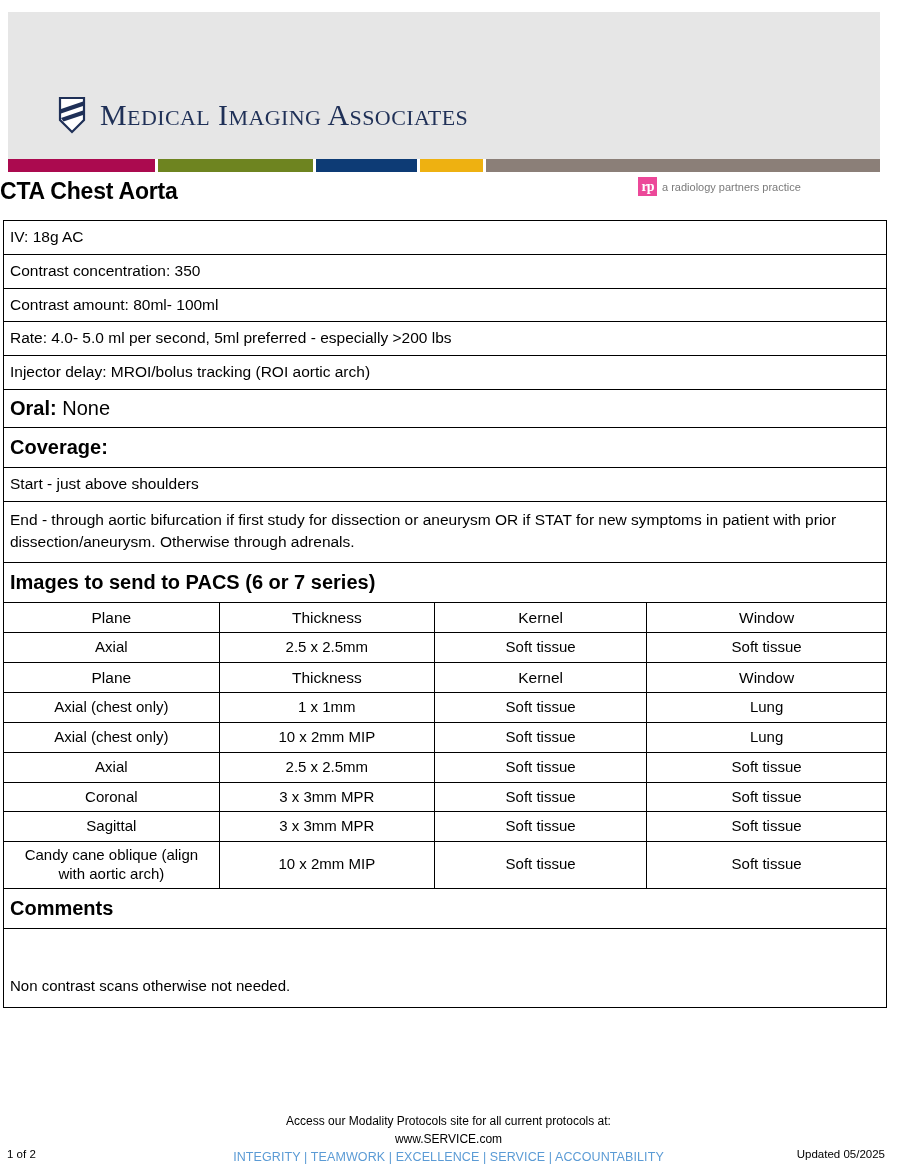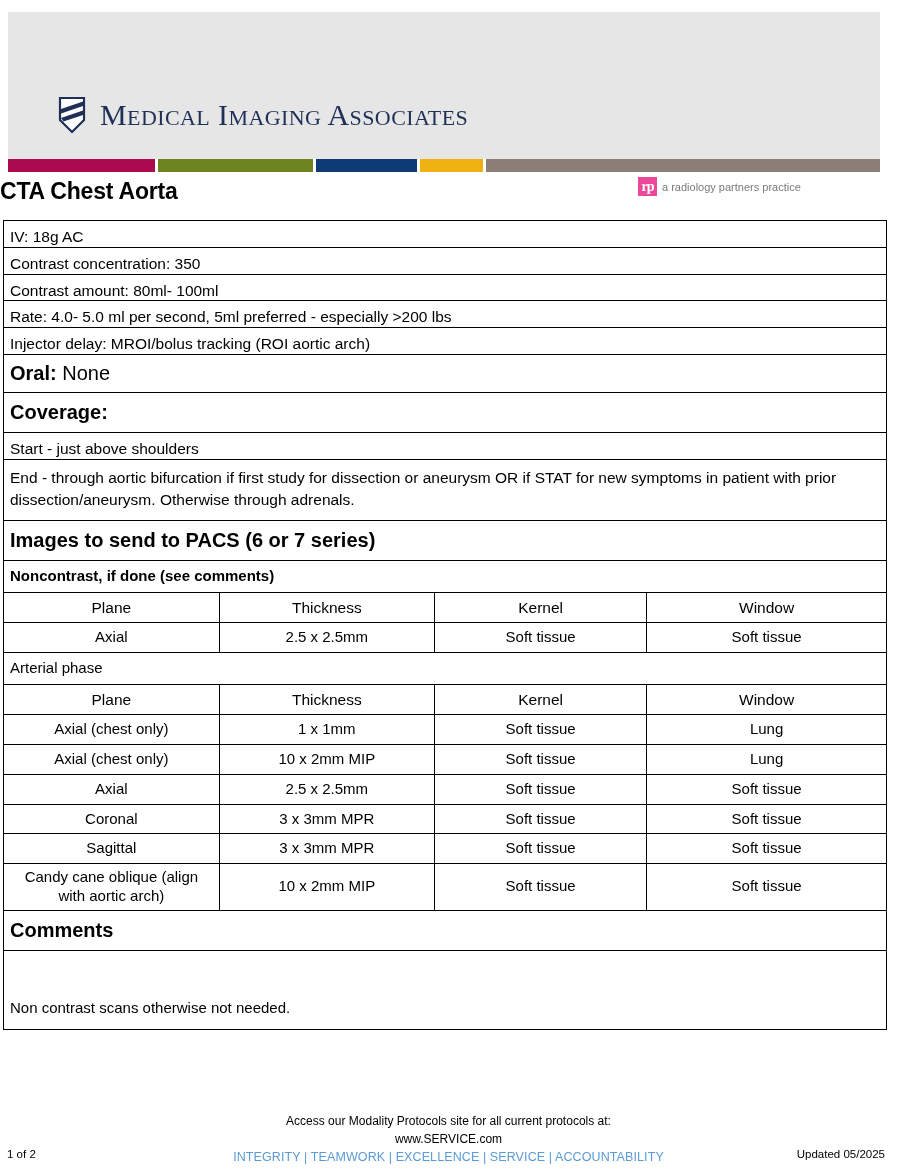--- a/index.html
+++ b/index.html
@@ -113,21 +113,21 @@
     box-sizing: border-box;
   }
   .row {
     border-bottom: 1.2px solid #000;
     box-sizing: border-box;
   }
   .row:last-child { border-bottom: none; }
 
   .param-row {
     font-size: 15.5px;
-    padding: 7px 6px 1px 6px;
+    padding: 7px 6px 8px 6px;
     line-height: 1.15;
   }
   .big-row {
     font-size: 20px;
     padding: 6px 6px 7px 6px;
     line-height: 1.2;
   }
   .big-row b { font-weight: bold; }
   .section-head {
     font-size: 20px;
@@ -269,42 +269,40 @@
   <div class="row param-row">Injector delay: MROI/bolus tracking (ROI aortic arch)</div>
 
   <div class="row big-row"><b>Oral:</b> <span>None</span></div>
 
   <div class="row section-head">Coverage:</div>
   <div class="row param-row">Start - just above shoulders</div>
   <div class="row text-row">End - through aortic bifurcation if first study for dissection or aneurysm OR if STAT for new symptoms in patient with prior dissection/aneurysm. Otherwise through adrenals.</div>
 
   <div class="row section-head">Images to send to PACS (6 or 7 series)</div>
 
-  <div class="row sub-label">Noncontrast, if done (see comments)</div>
 
   <div class="row">
     <table class="grid">
       <tbody>
           <tr>
         <th class="c0">Plane</th>
         <th class="c1">Thickness</th>
         <th class="c2">Kernel</th>
         <th class="c3">Window</th>
       </tr>
       <tr>
         <td class="c0">Axial</td>
         <td class="c1">2.5 x 2.5mm</td>
         <td class="c2">Soft tissue</td>
         <td class="c3">Soft tissue</td>
       </tr>
     </tbody>
       </table>
   </div>
 
-  <div class="row sub-label-plain">Arterial phase</div>
 
   <div class="row">
     <table class="grid">
       <tbody>
           <tr>
         <th class="c0">Plane</th>
         <th class="c1">Thickness</th>
         <th class="c2">Kernel</th>
         <th class="c3">Window</th>
       </tr>

